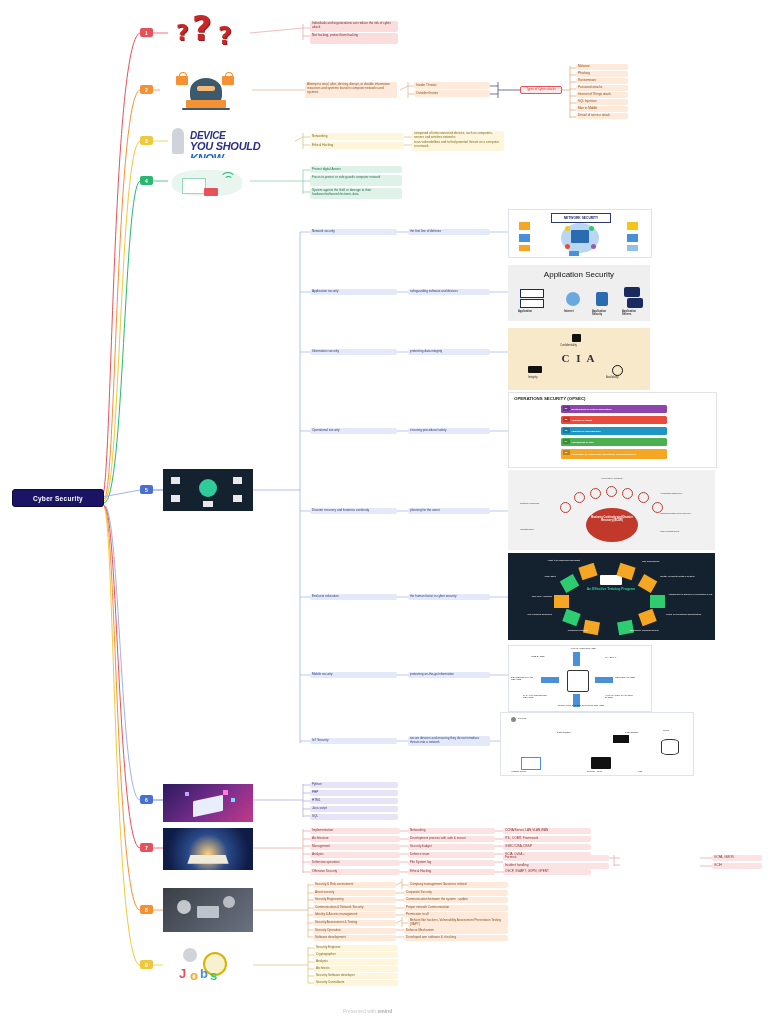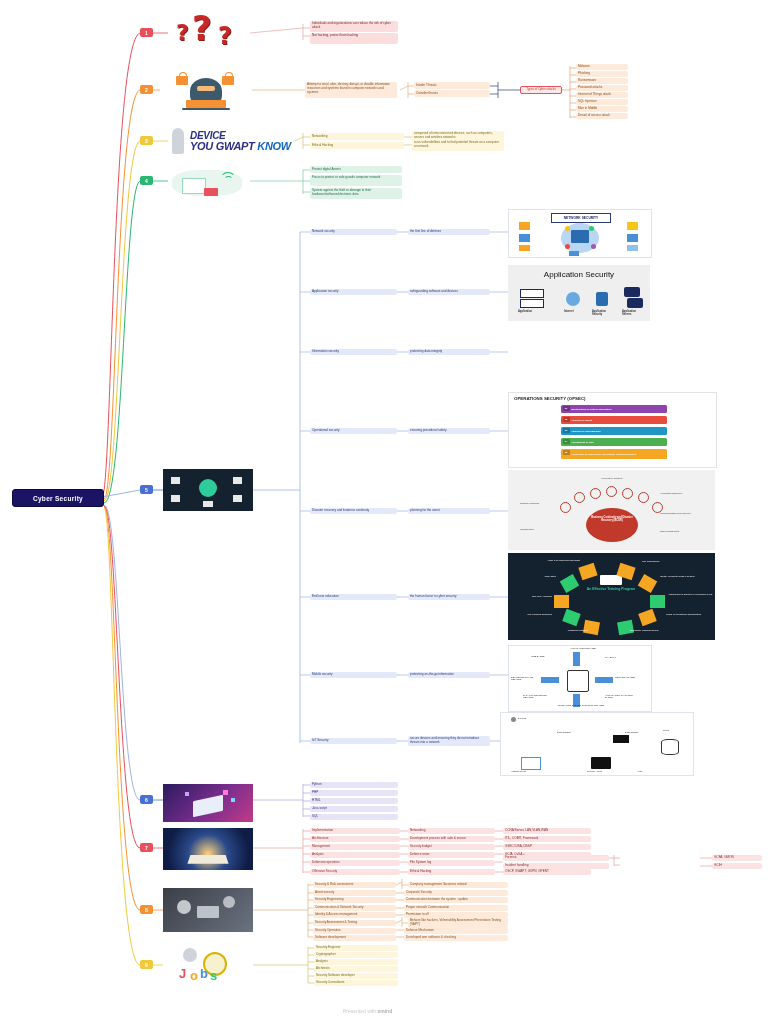--- a/index.html
+++ b/index.html
@@ -239,21 +239,21 @@
 
   <div class="badge" style="left:140px;top:136px;background:#efc93d;">
     <span>3</span>
   </div>
   <div class="imgcard" style="left:168px;top:124px;width:127px;height:34px;background:#fff;">
     <div class="sq" style="left:4px;top:4px;width:12px;height:26px;background:#cfd3da;border-radius:6px 6px 2px 2px;"></div>
     <div class="tysk" style="left:22px;top:6px;font-size:10px;">
       <span>DEVICE</span>
     </div>
     <div class="tysk" style="left:22px;top:16px;font-size:11px;">
-      <span>YOU GWAPT </span><span class="k">KNOW</span>
+      <span>YOU SHOULD </span><span class="k">KNOW</span>
     </div>
   </div>
   <div class="pill p-yellow" style="left:310px;top:133px;width:94px;height:7px;">
     <span>Networking</span>
   </div>
   <div class="pill p-yellow two" style="left:412px;top:131px;width:92px;height:11px;">
     <span>composed of interconnected devices, such as computers, servers and wireless networks</span>
   </div>
   <div class="pill p-yellow" style="left:310px;top:142px;width:94px;height:7px;">
     <span>Ethical Hacking</span>
@@ -367,20 +367,30 @@
     <div class="dot" style="left:58px;top:27px;width:14px;height:14px;background:#6aa9e0;"></div>
     <div class="sq" style="left:88px;top:27px;width:12px;height:14px;background:#2b6cb0;border-radius:2px;"></div>
     <div class="sq" style="left:116px;top:22px;width:16px;height:10px;background:#1b2a5e;border-radius:2px;"></div>
     <div class="sq" style="left:119px;top:33px;width:16px;height:10px;background:#1b2a5e;border-radius:2px;"></div>
     <div style="position:absolute;left:10px;top:45px;font-size:2.6px;font-weight:bold;">Application</div>
     <div style="position:absolute;left:56px;top:45px;font-size:2.6px;font-weight:bold;">Internet</div>
     <div style="position:absolute;left:84px;top:45px;width:22px;font-size:2.6px;font-weight:bold;">Application Security</div>
     <div style="position:absolute;left:114px;top:45px;width:24px;font-size:2.6px;font-weight:bold;">Application Servers</div>
   </div>
 
+  <div class="ciacard" style="left:508px;top:328px;width:142px;height:62px;">
+    <div style="position:absolute;left:0;top:24px;width:142px;text-align:center;font-size:11px;font-weight:bold;letter-spacing:2px;font-family:'Liberation Serif',serif;">C I A</div>
+    <div style="position:absolute;left:44px;top:5px;width:0;height:0;border-left:27px solid transparent;border-right:27px solid transparent;border-bottom:24px solid transparent;border-bottom-color:rgba(0,0,0,0);outline:none;"></div>
+    <div style="position:absolute;left:64px;top:6px;width:9px;height:8px;background:#111;border-radius:1px;"></div>
+    <div style="position:absolute;left:52px;top:16px;font-size:2.7px;">Confidentiality</div>
+    <div style="position:absolute;left:20px;top:38px;width:14px;height:7px;background:#111;border-radius:1px;"></div>
+    <div style="position:absolute;left:20px;top:48px;font-size:2.7px;">Integrity</div>
+    <div style="position:absolute;left:104px;top:37px;width:9px;height:9px;border:1.2px solid #111;border-radius:50%;"></div>
+    <div style="position:absolute;left:98px;top:48px;font-size:2.7px;">Availability</div>
+  </div>
 
   <div class="opsec" style="left:508px;top:392px;width:207px;height:74px;">
     <div style="position:absolute;left:5px;top:3px;font-size:4.4px;font-weight:bold;color:#222;">OPERATIONS SECURITY (OPSEC)</div>
     <div class="opbar" style="left:52px;top:12px;width:96px;height:8px;background:#8e44ad;">
       <div class="opnum">01</div>
       <span>Identification of Critical Information</span>
     </div>
     <div class="opbar" style="left:52px;top:23px;width:96px;height:8px;background:#e74c3c;">
       <div class="opnum">02</div>
       <span>Analysis of Threat</span>

